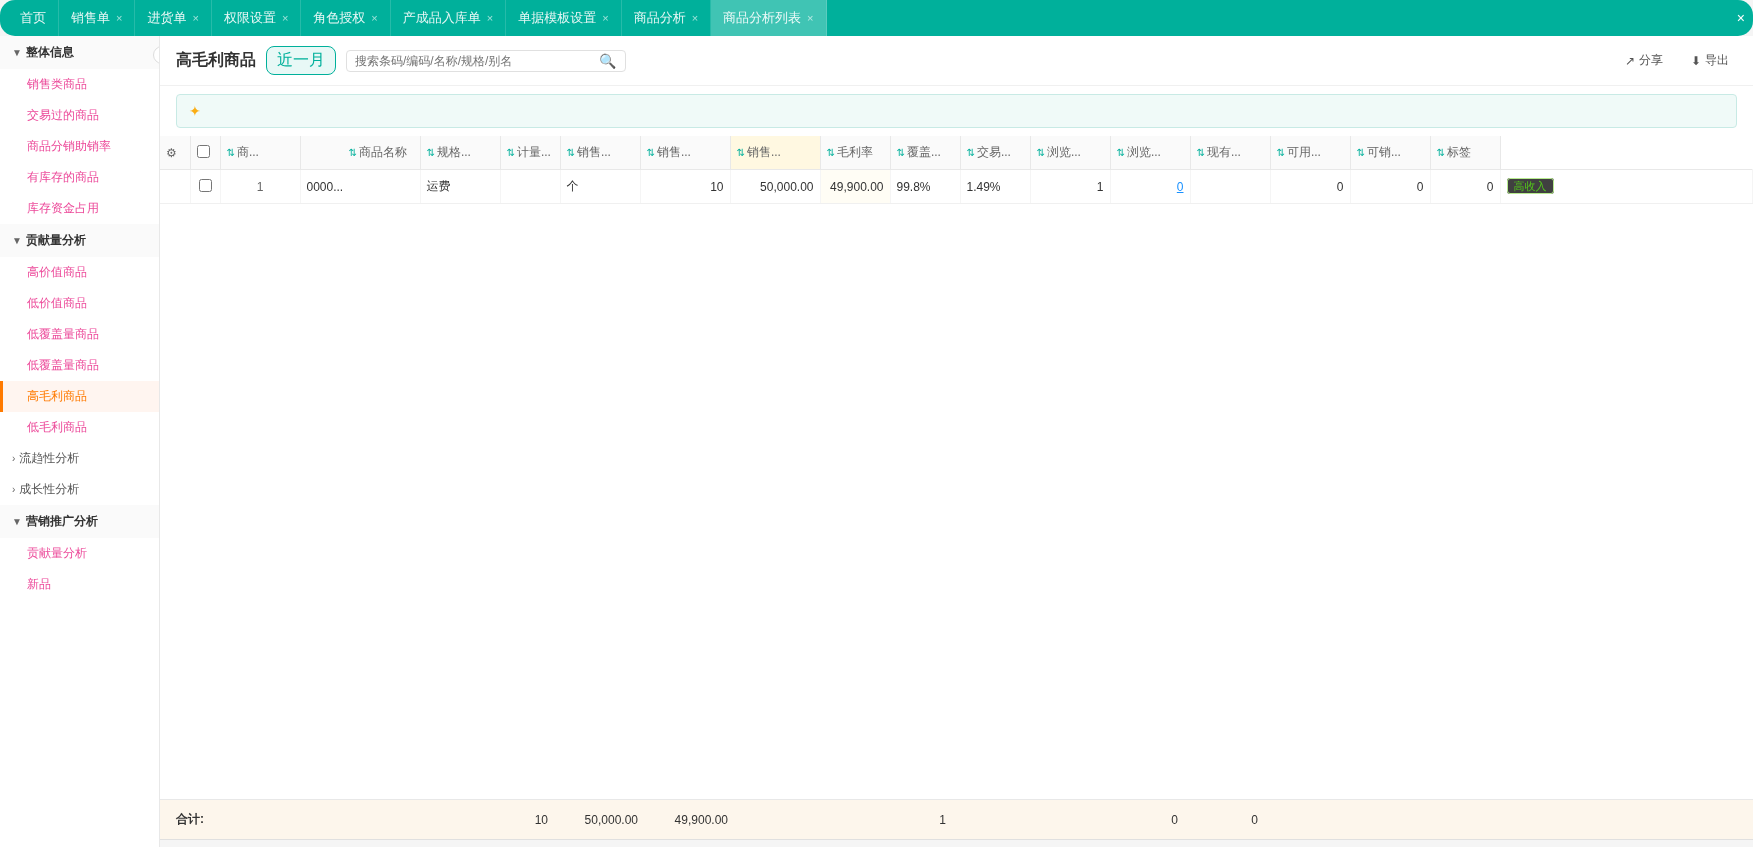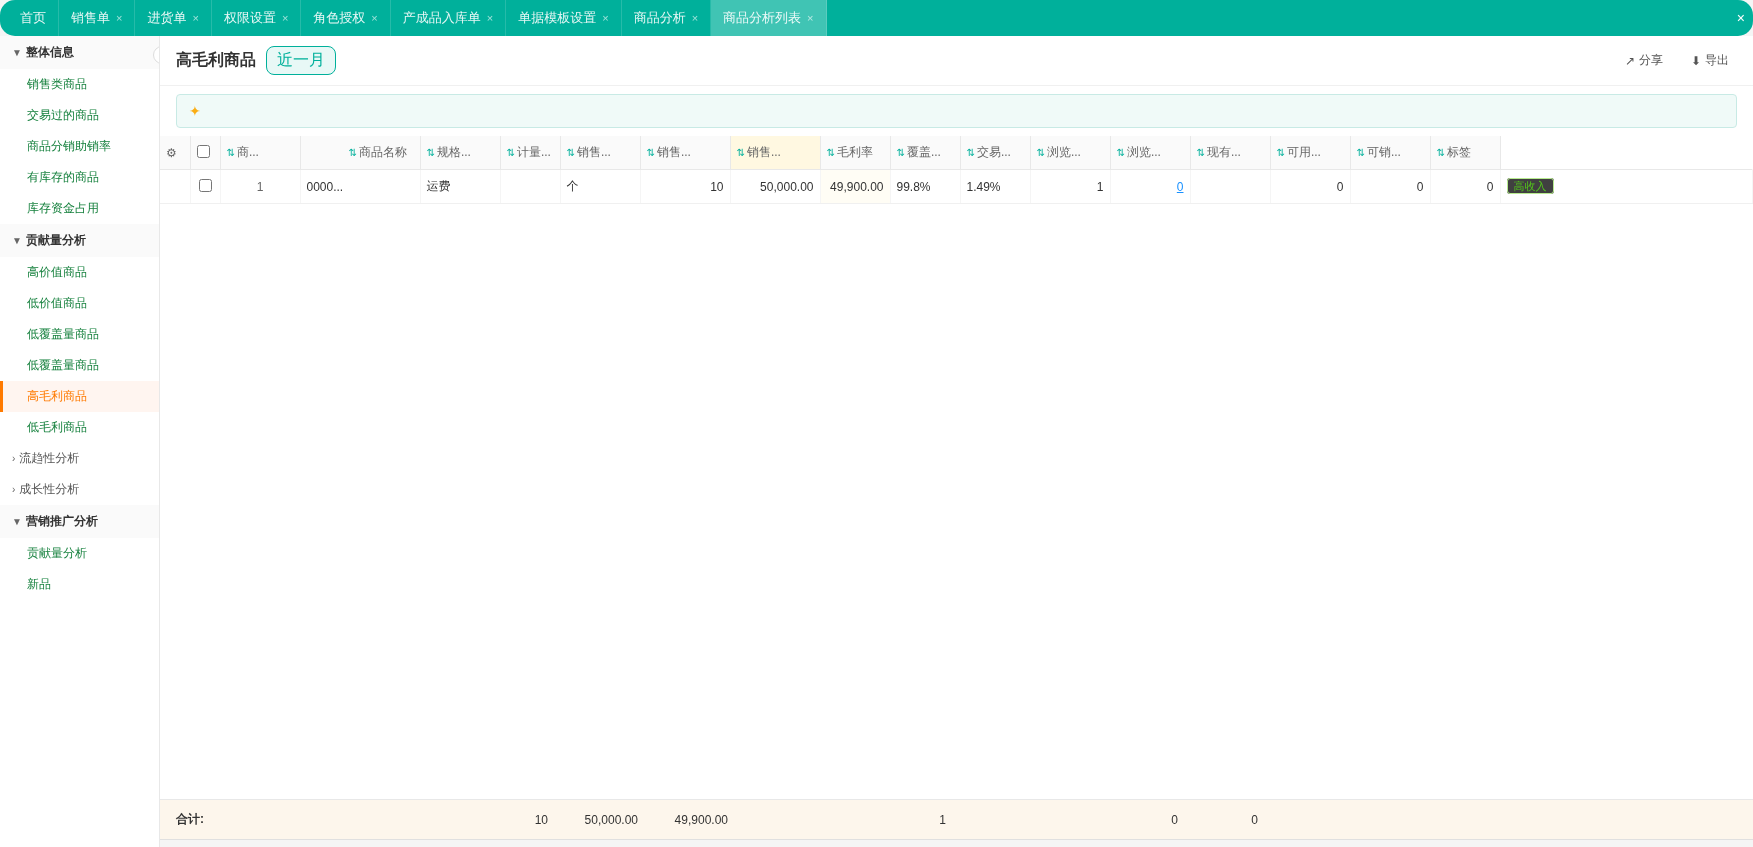--- a/index.html
+++ b/index.html
@@ -87,21 +87,21 @@
       background: #fafafa;
     }
     .sidebar-group-header .arrow {
       margin-right: 4px;
       font-size: 10px;
       color: #666;
     }
     .sidebar-item {
       padding: 7px 12px 7px 24px;
       font-size: 12px;
-      color: #15803d;
+      color: #ec4899;
       cursor: pointer;
       border-left: 3px solid transparent;
     }
     .sidebar-item.active {
       background: #fff5f0;
       color: #ff7a00;
       border-left: 3px solid #ff7a00;
     }
     .sidebar-sub-group-header {
       padding: 7px 12px 7px 12px;
@@ -401,20 +401,24 @@
     <div class="sidebar-item">
       <span>新品</span>
     </div>
   </div>
 
   <div class="content-area">
 
     <div class="content-header">
       <span class="content-title">高毛利商品</span>
       <button class="filter-btn">近一月</button>
+      <div class="search-box">
+        <input type="text" placeholder="搜索条码/编码/名称/规格/别名" style="">
+        <span class="search-icon">🔍</span>
+      </div>
       <div class="header-actions">
         <div class="action-btn">
           <span>↗</span>
           <span>分享</span>
         </div>
         <div class="action-btn">
           <span>⬇</span>
           <span>导出</span>
         </div>
       </div>

